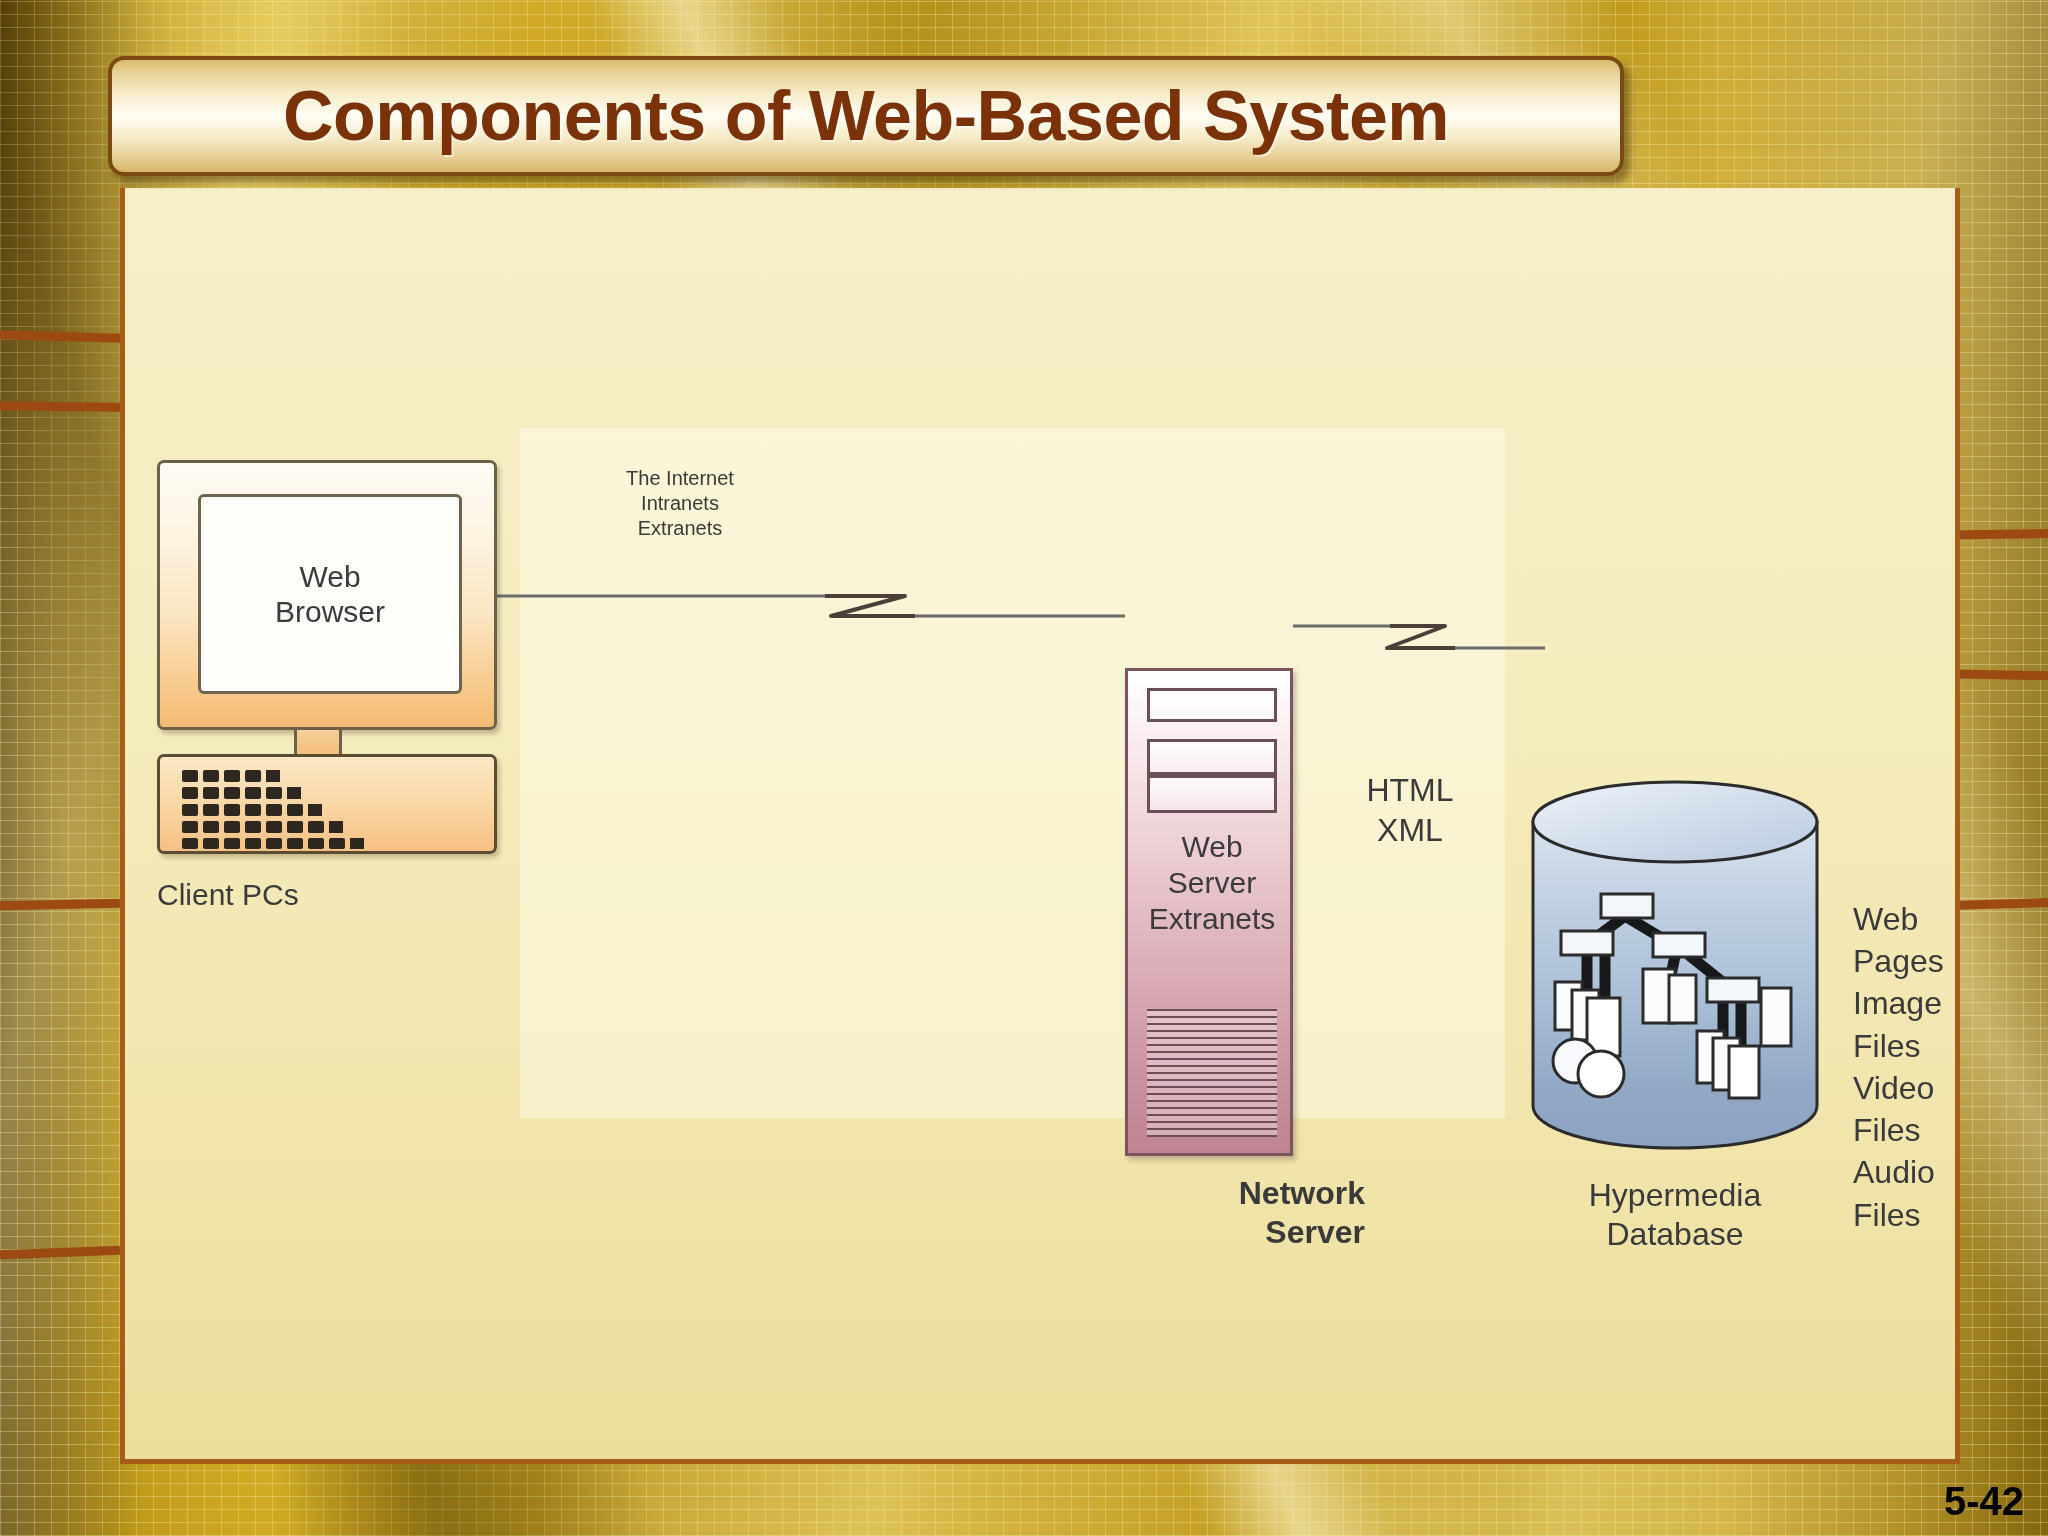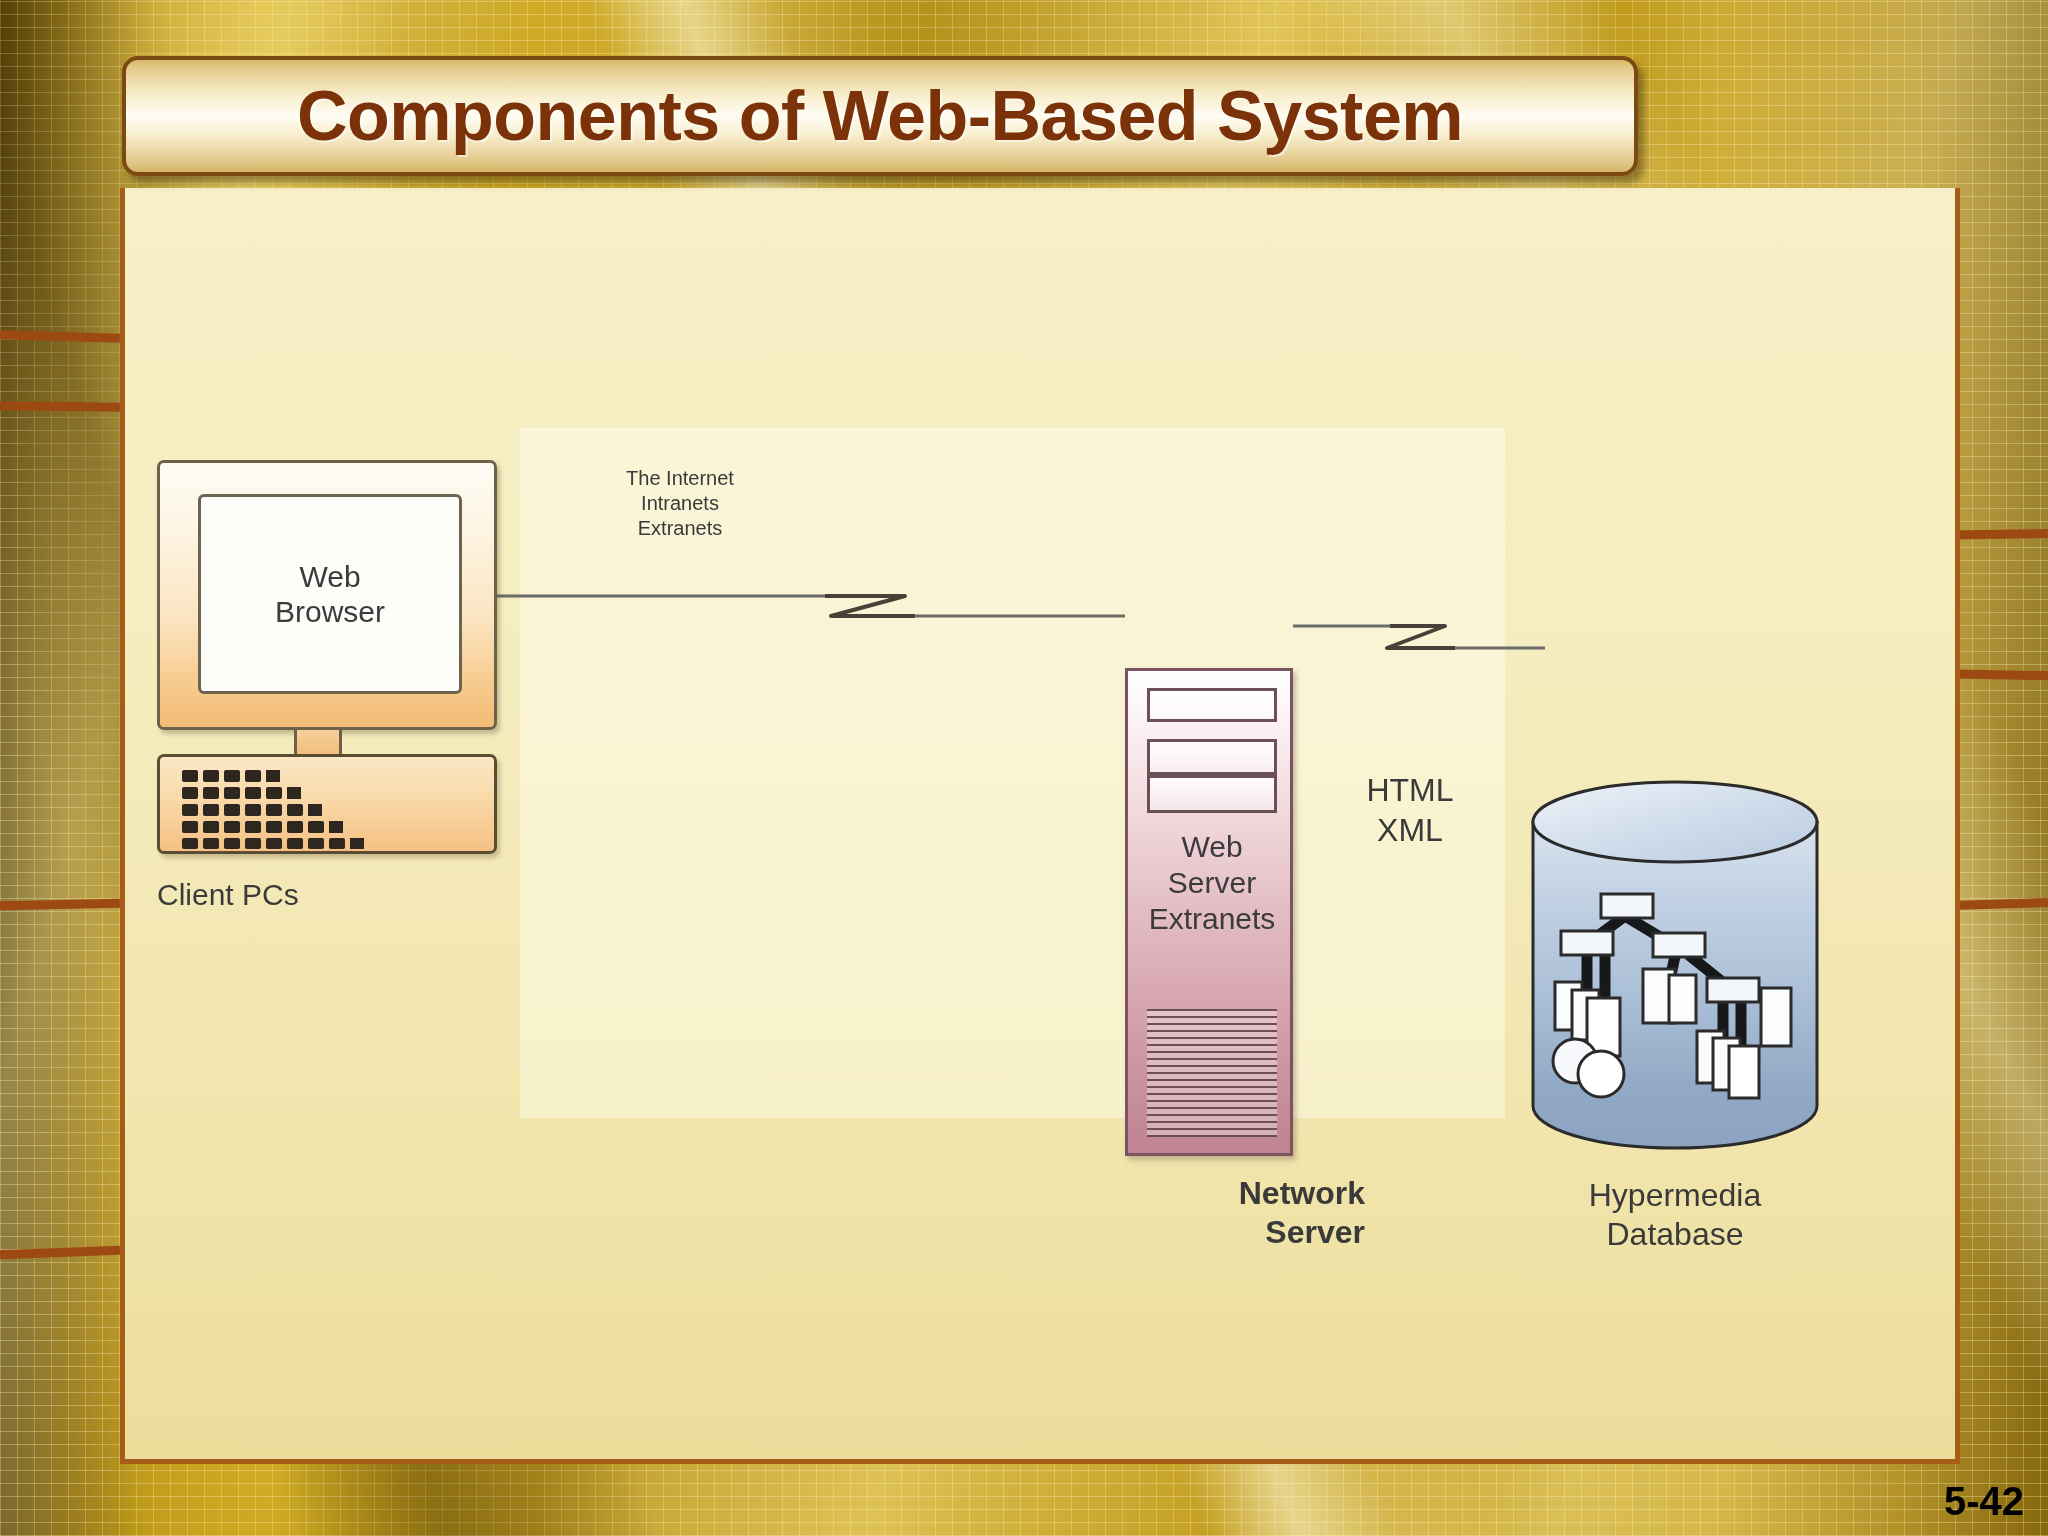--- a/index.html
+++ b/index.html
@@ -68,21 +68,20 @@
     left:108px; top:56px;
     width:1516px; height:120px;
     border:4px solid #7a4a12;
     border-radius:16px;
     background:linear-gradient(to bottom,
       #d8ba6d 0%, #e6cf92 10%, #f6ecc8 30%,
       #fffdf4 50%, #f7edcb 68%, #e8d19a 85%, #d6b669 100%);
     box-shadow:6px 7px 7px rgba(60,45,15,0.45);
     display:flex; align-items:center; justify-content:center;
     z-index:6;
-    margin-left:14px;
   }
   #title-text {
     font-size:70px;
     font-weight:bold;
     color:#7B3209;
     letter-spacing:-0.5px;
     text-shadow:2px 2px 1px rgba(255,255,255,0.55);
     white-space:nowrap;
   }
 
@@ -430,19 +429,25 @@
 
           <circle cx="50" cy="285" r="22" fill="#f7f9fc" stroke="#2b2b2b" stroke-width="3"></circle>
           <circle cx="76" cy="298" r="23" fill="#ffffff" stroke="#2b2b2b" stroke-width="3"></circle>
         </svg>
       </div>
       <div id="db-label">
         <div>Hypermedia</div>
         <div>Database</div>
       </div>
 
+      <div id="media-list">
+        <div>Web Pages</div>
+        <div>Image Files</div>
+        <div>Video Files</div>
+        <div>Audio Files</div>
+      </div>
 
     </div>
   </div>
 
   <div id="page-number">5-42</div>
 
 </div>
 
 </body></html>

